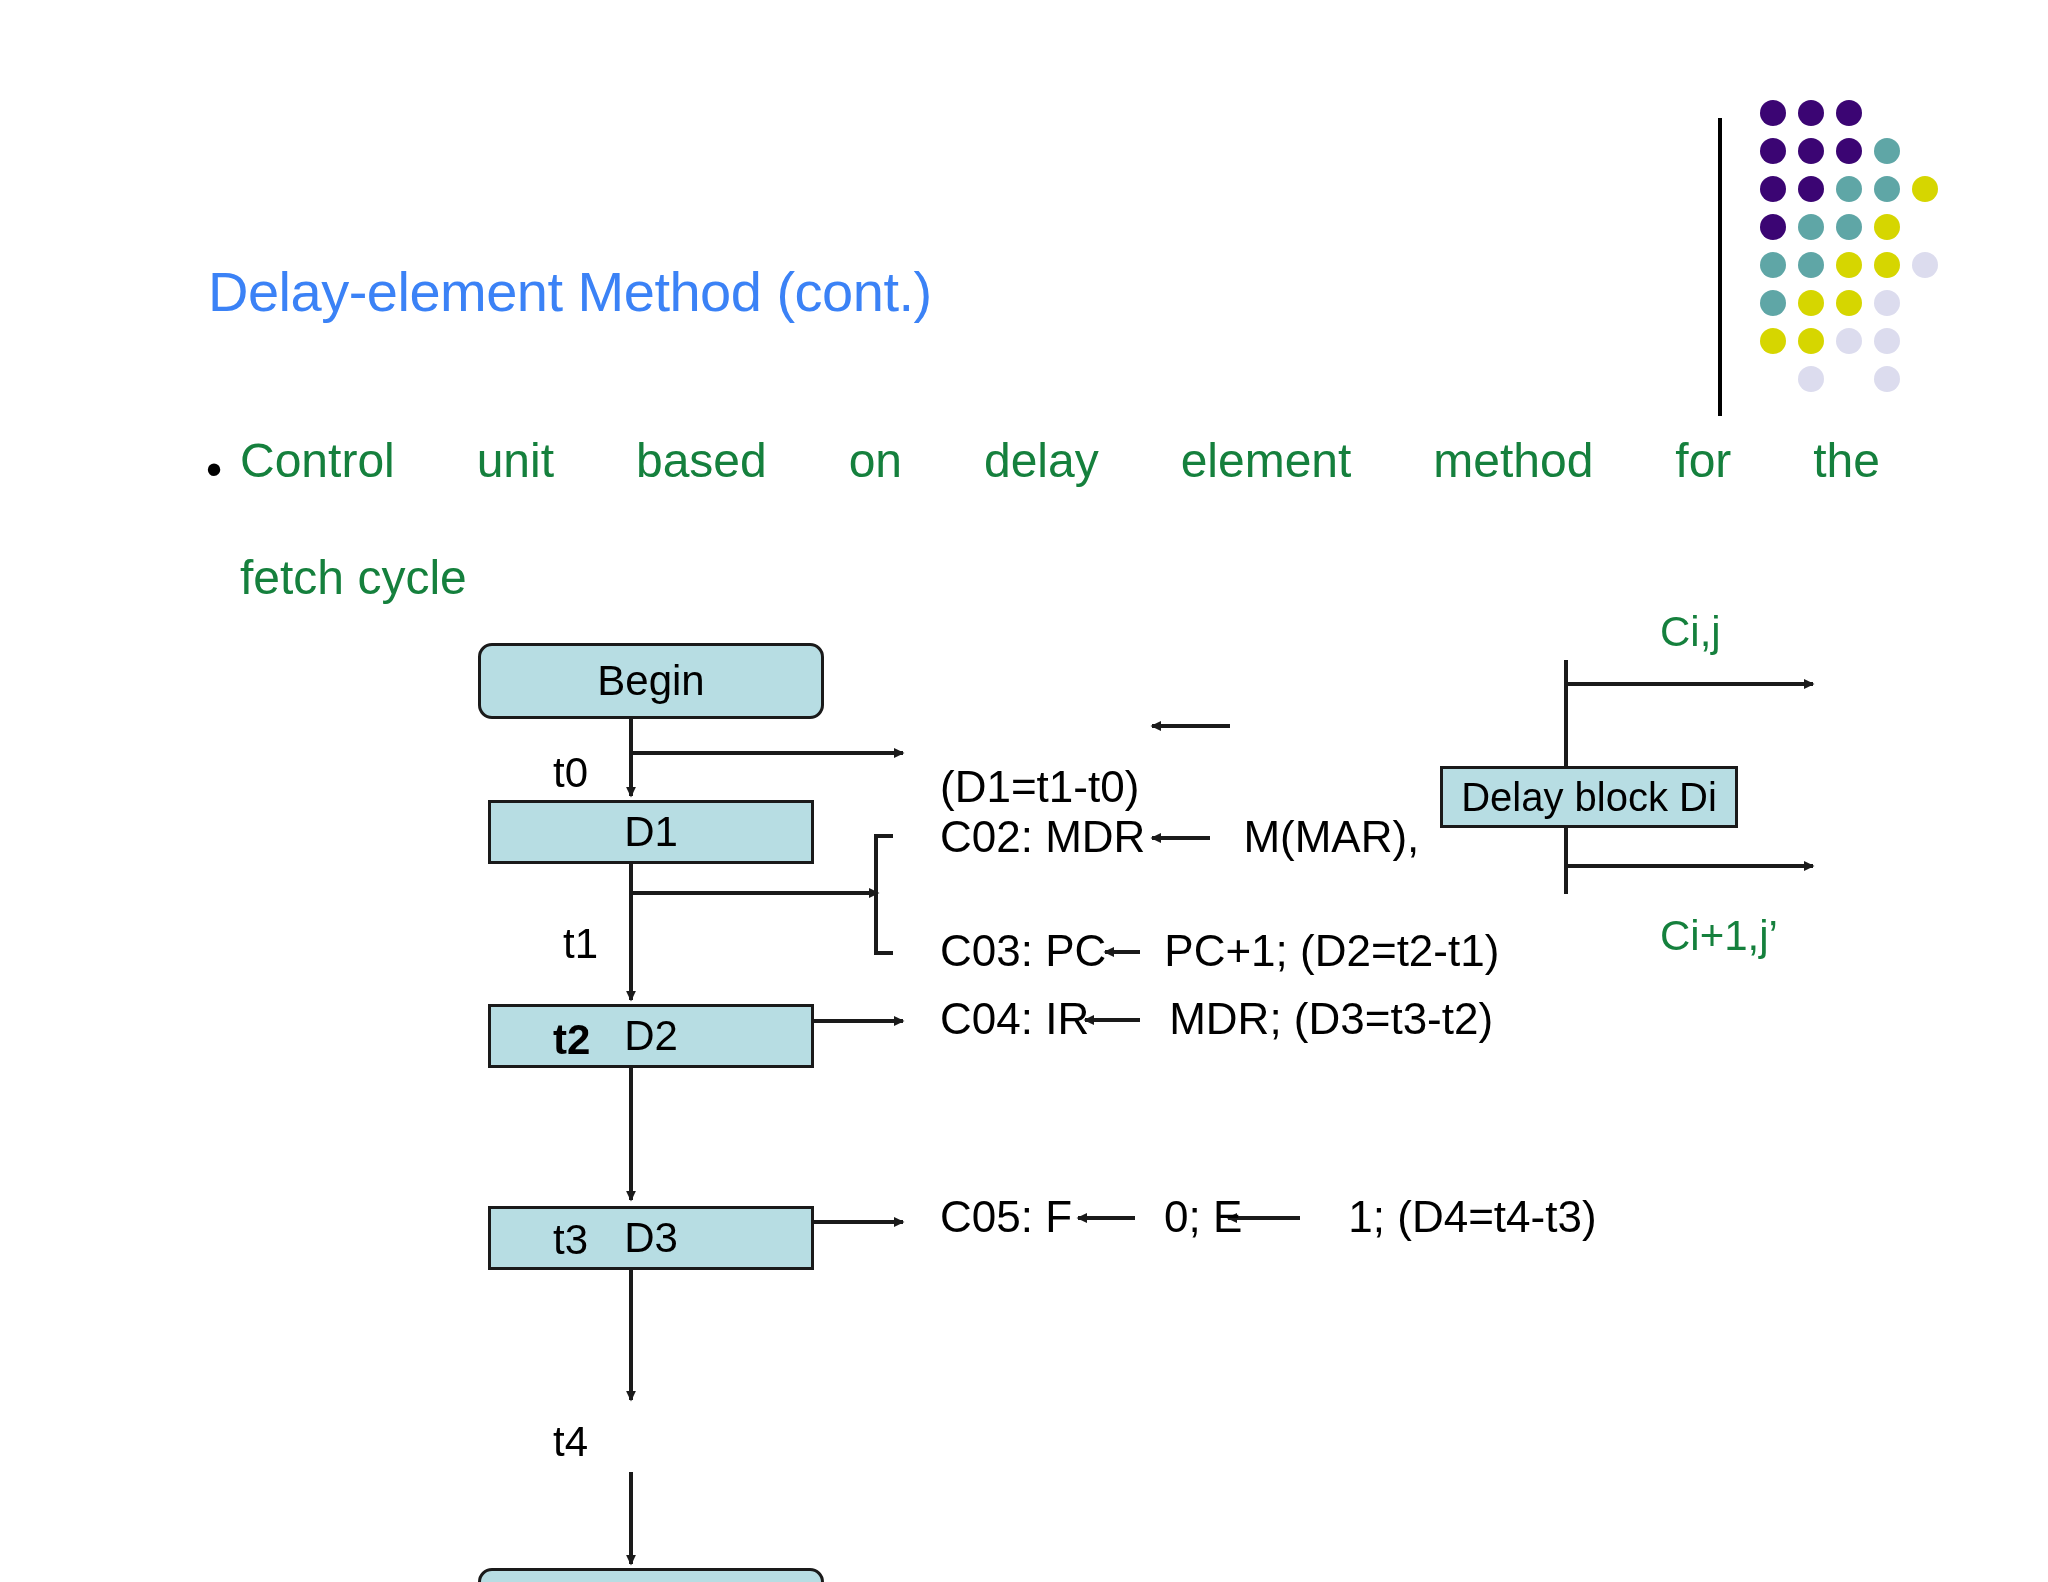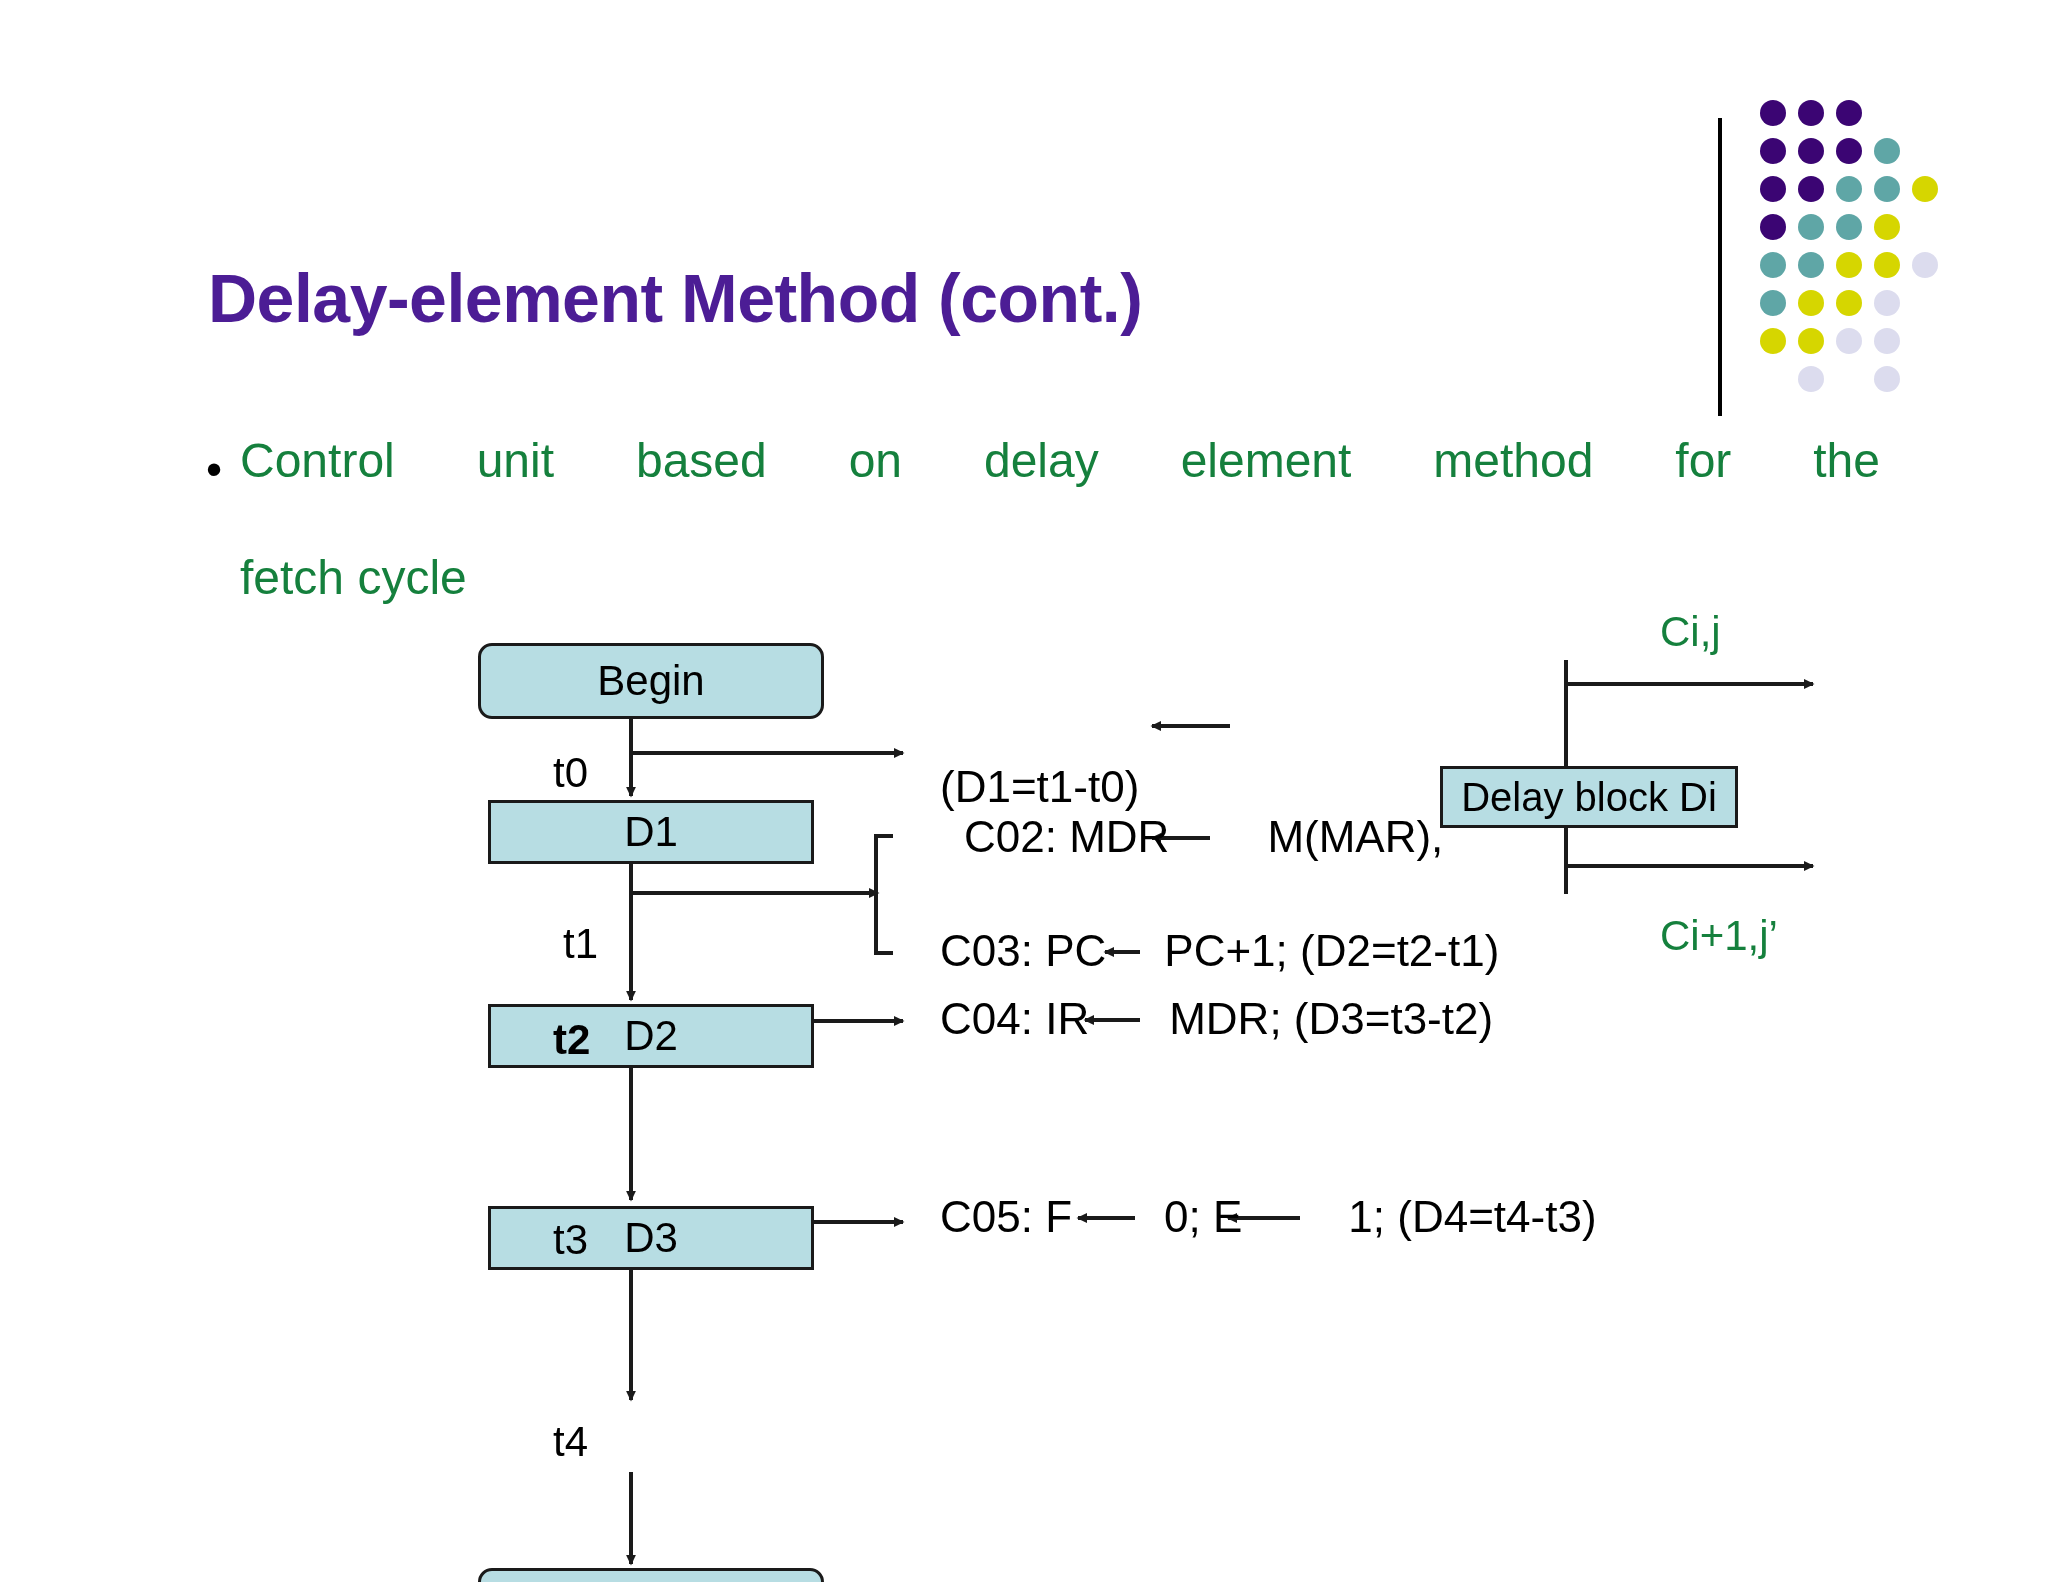--- a/index.html
+++ b/index.html
@@ -24,23 +24,23 @@
     height: 1582px;
     background: #ffffff;
   }
 
   
   #slide-title {
     position: absolute;
     left: 208px;
     top: 264px;
     width: 1500px;
-    font-size: 68px;
-    font-weight: bold;
-    color: #4c1d95;
+    font-size: 56px;
+    font-weight: normal;
+    color: #3b82f6;
     letter-spacing: -0.5px;
     line-height: 1.0;
     white-space: nowrap;
   }
 
   
   #logo {
     position: absolute;
     left: 1718px;
     top: 100px;
@@ -279,21 +279,21 @@
     </div>
 
     <div class="t-label" style="left:553px; top:749px;">t0</div>
     <div class="t-label" style="left:563px; top:888px;margin-top:32px;">t1</div>
     <div class="t-label" style="left:553px; top:1016px;font-weight:bold;">t2</div>
     <div class="t-label" style="left:553px; top:1216px;">t3</div>
     <div class="t-label" style="left:553px; top:1418px;">t4</div>
 
     <div class="mop" style="left:940px; top:762px;">(D1=t1-t0)</div>
 
-    <div class="mop" style="left:940px; top:812px;margin-left:24px;">
+    <div class="mop" style="left:940px; top:812px;">
       <span>C02: MDR</span><span style="display:inline-block;width:98px;"></span><span>M(MAR),</span>
     </div>
 
     <div class="mop" style="left:940px; top:926px;">
       <span>C03: PC</span><span style="display:inline-block;width:58px;"></span><span>PC+1; (D2=t2-t1)</span>
     </div>
 
     <div class="mop" style="left:940px; top:994px;">
       <span>C04: IR</span><span style="display:inline-block;width:80px;"></span><span>MDR; (D3=t3-t2)</span>
     </div>

